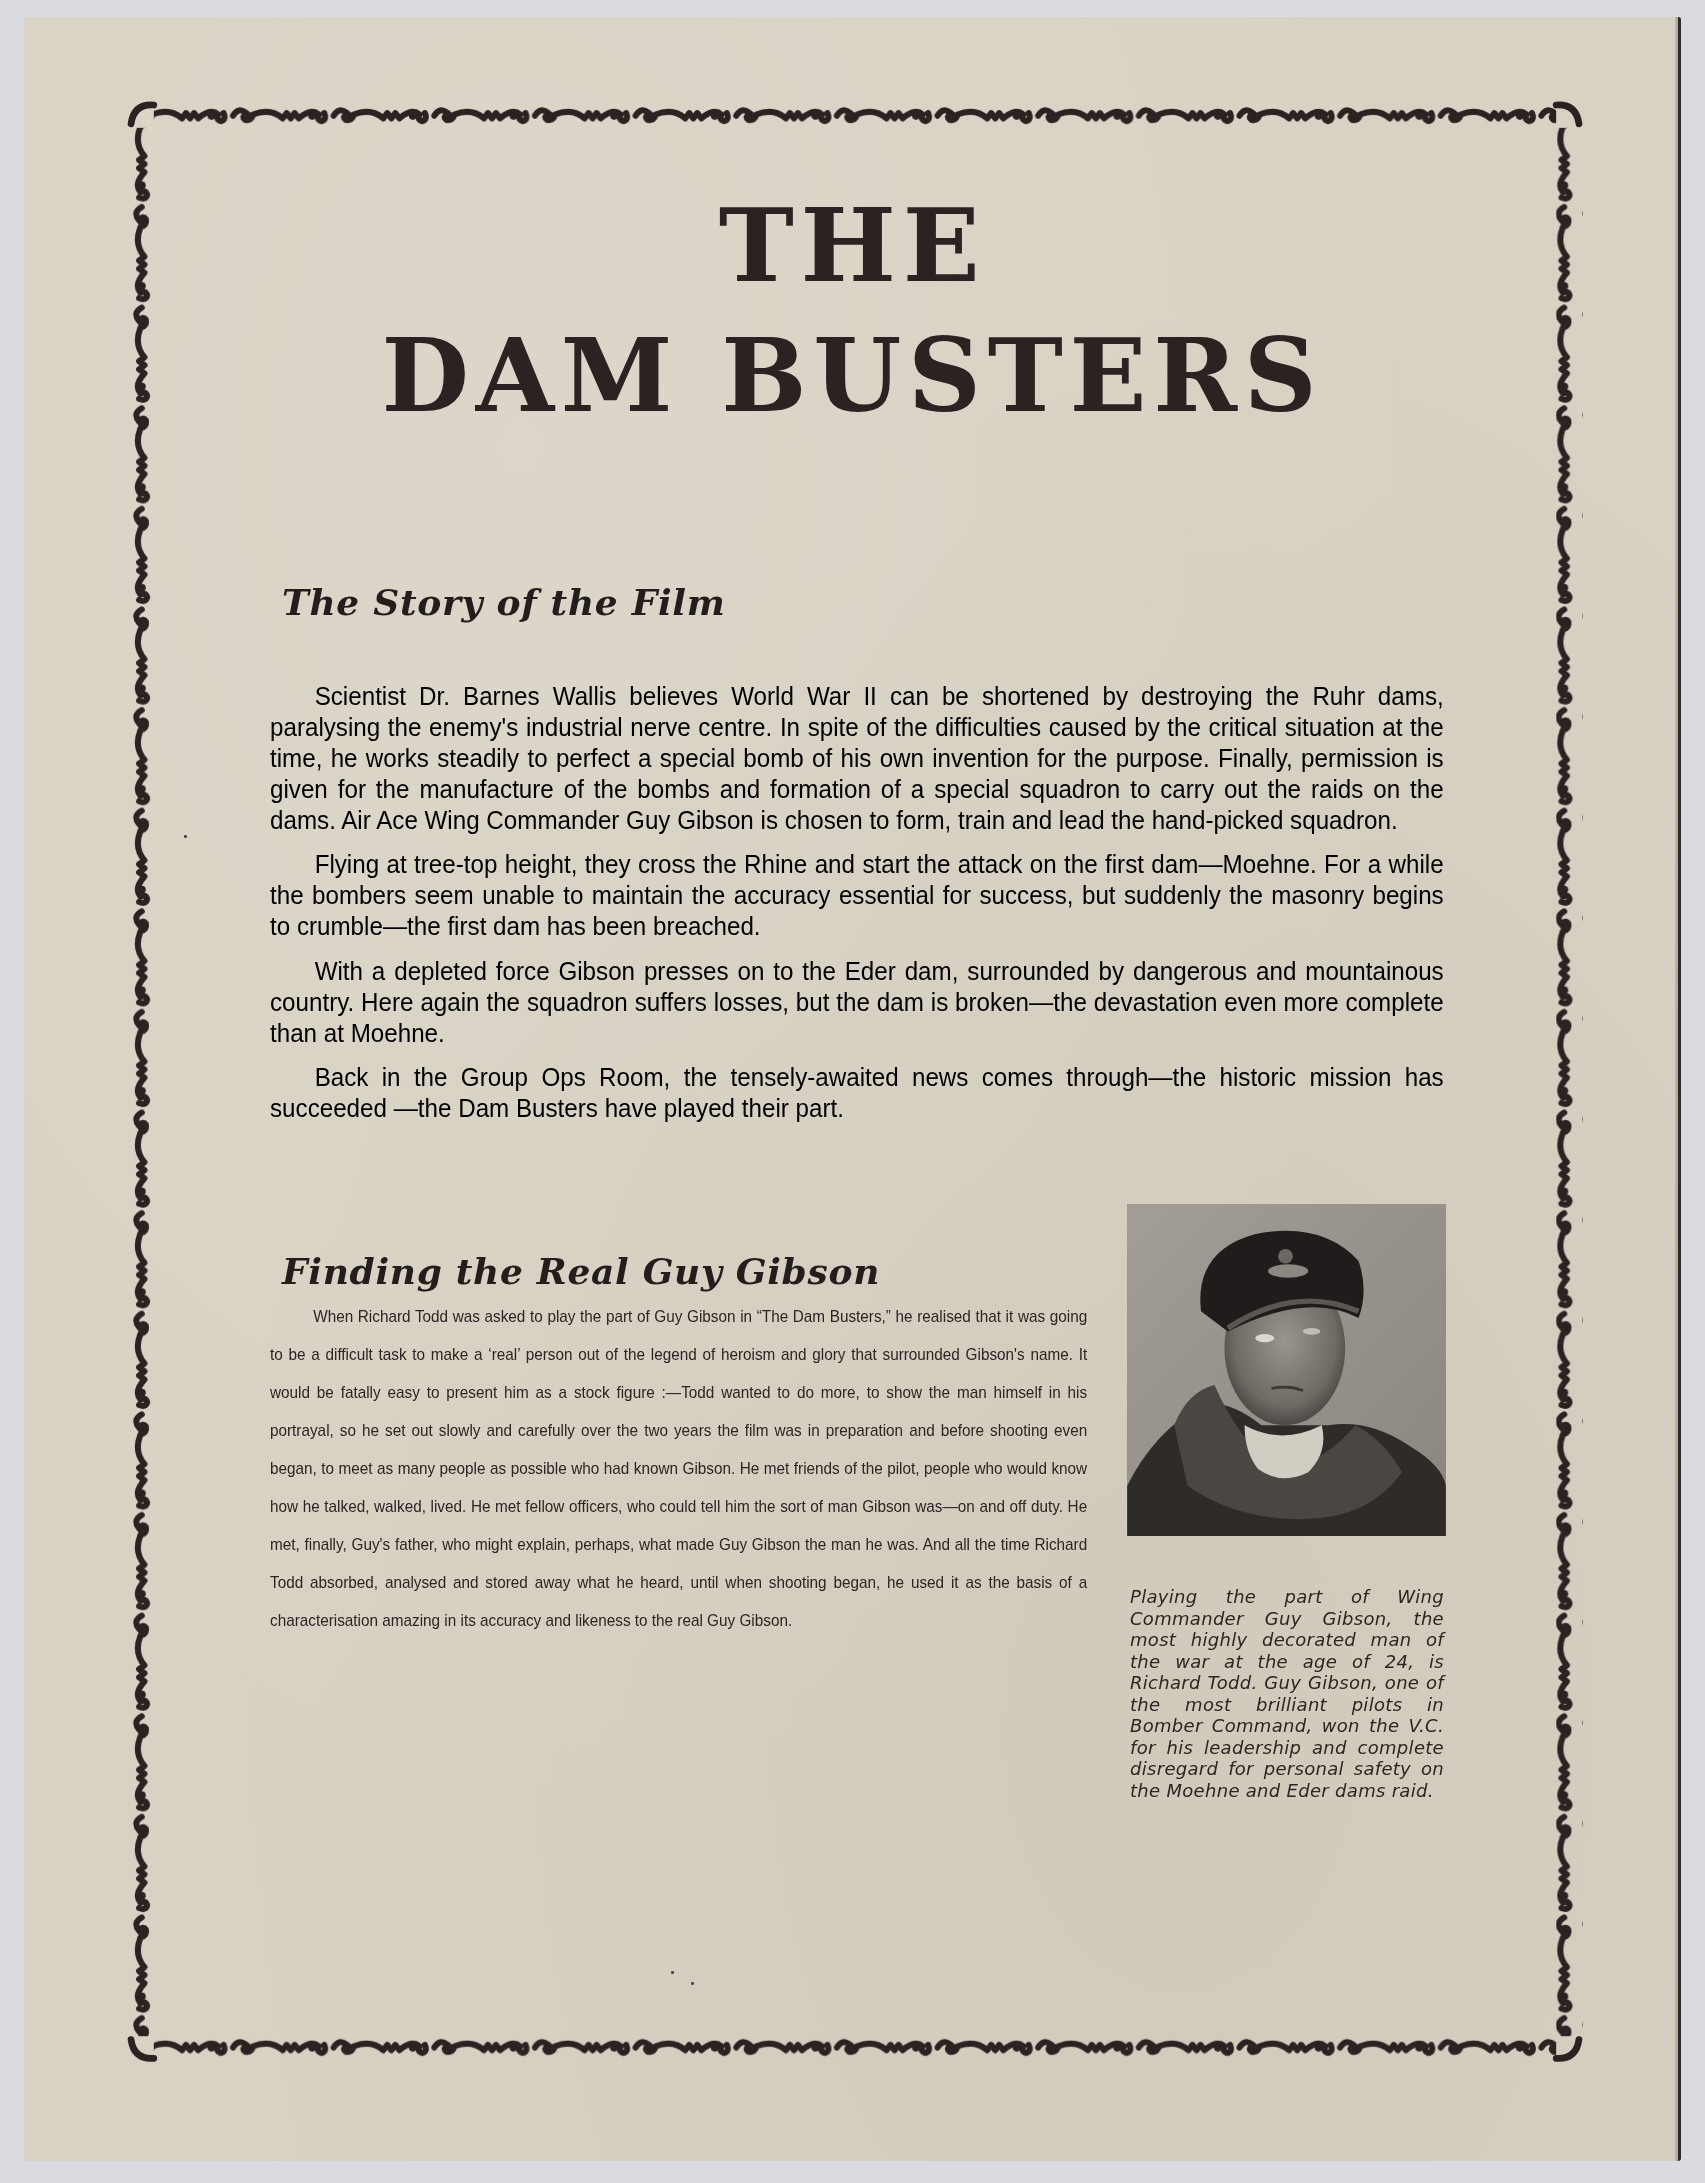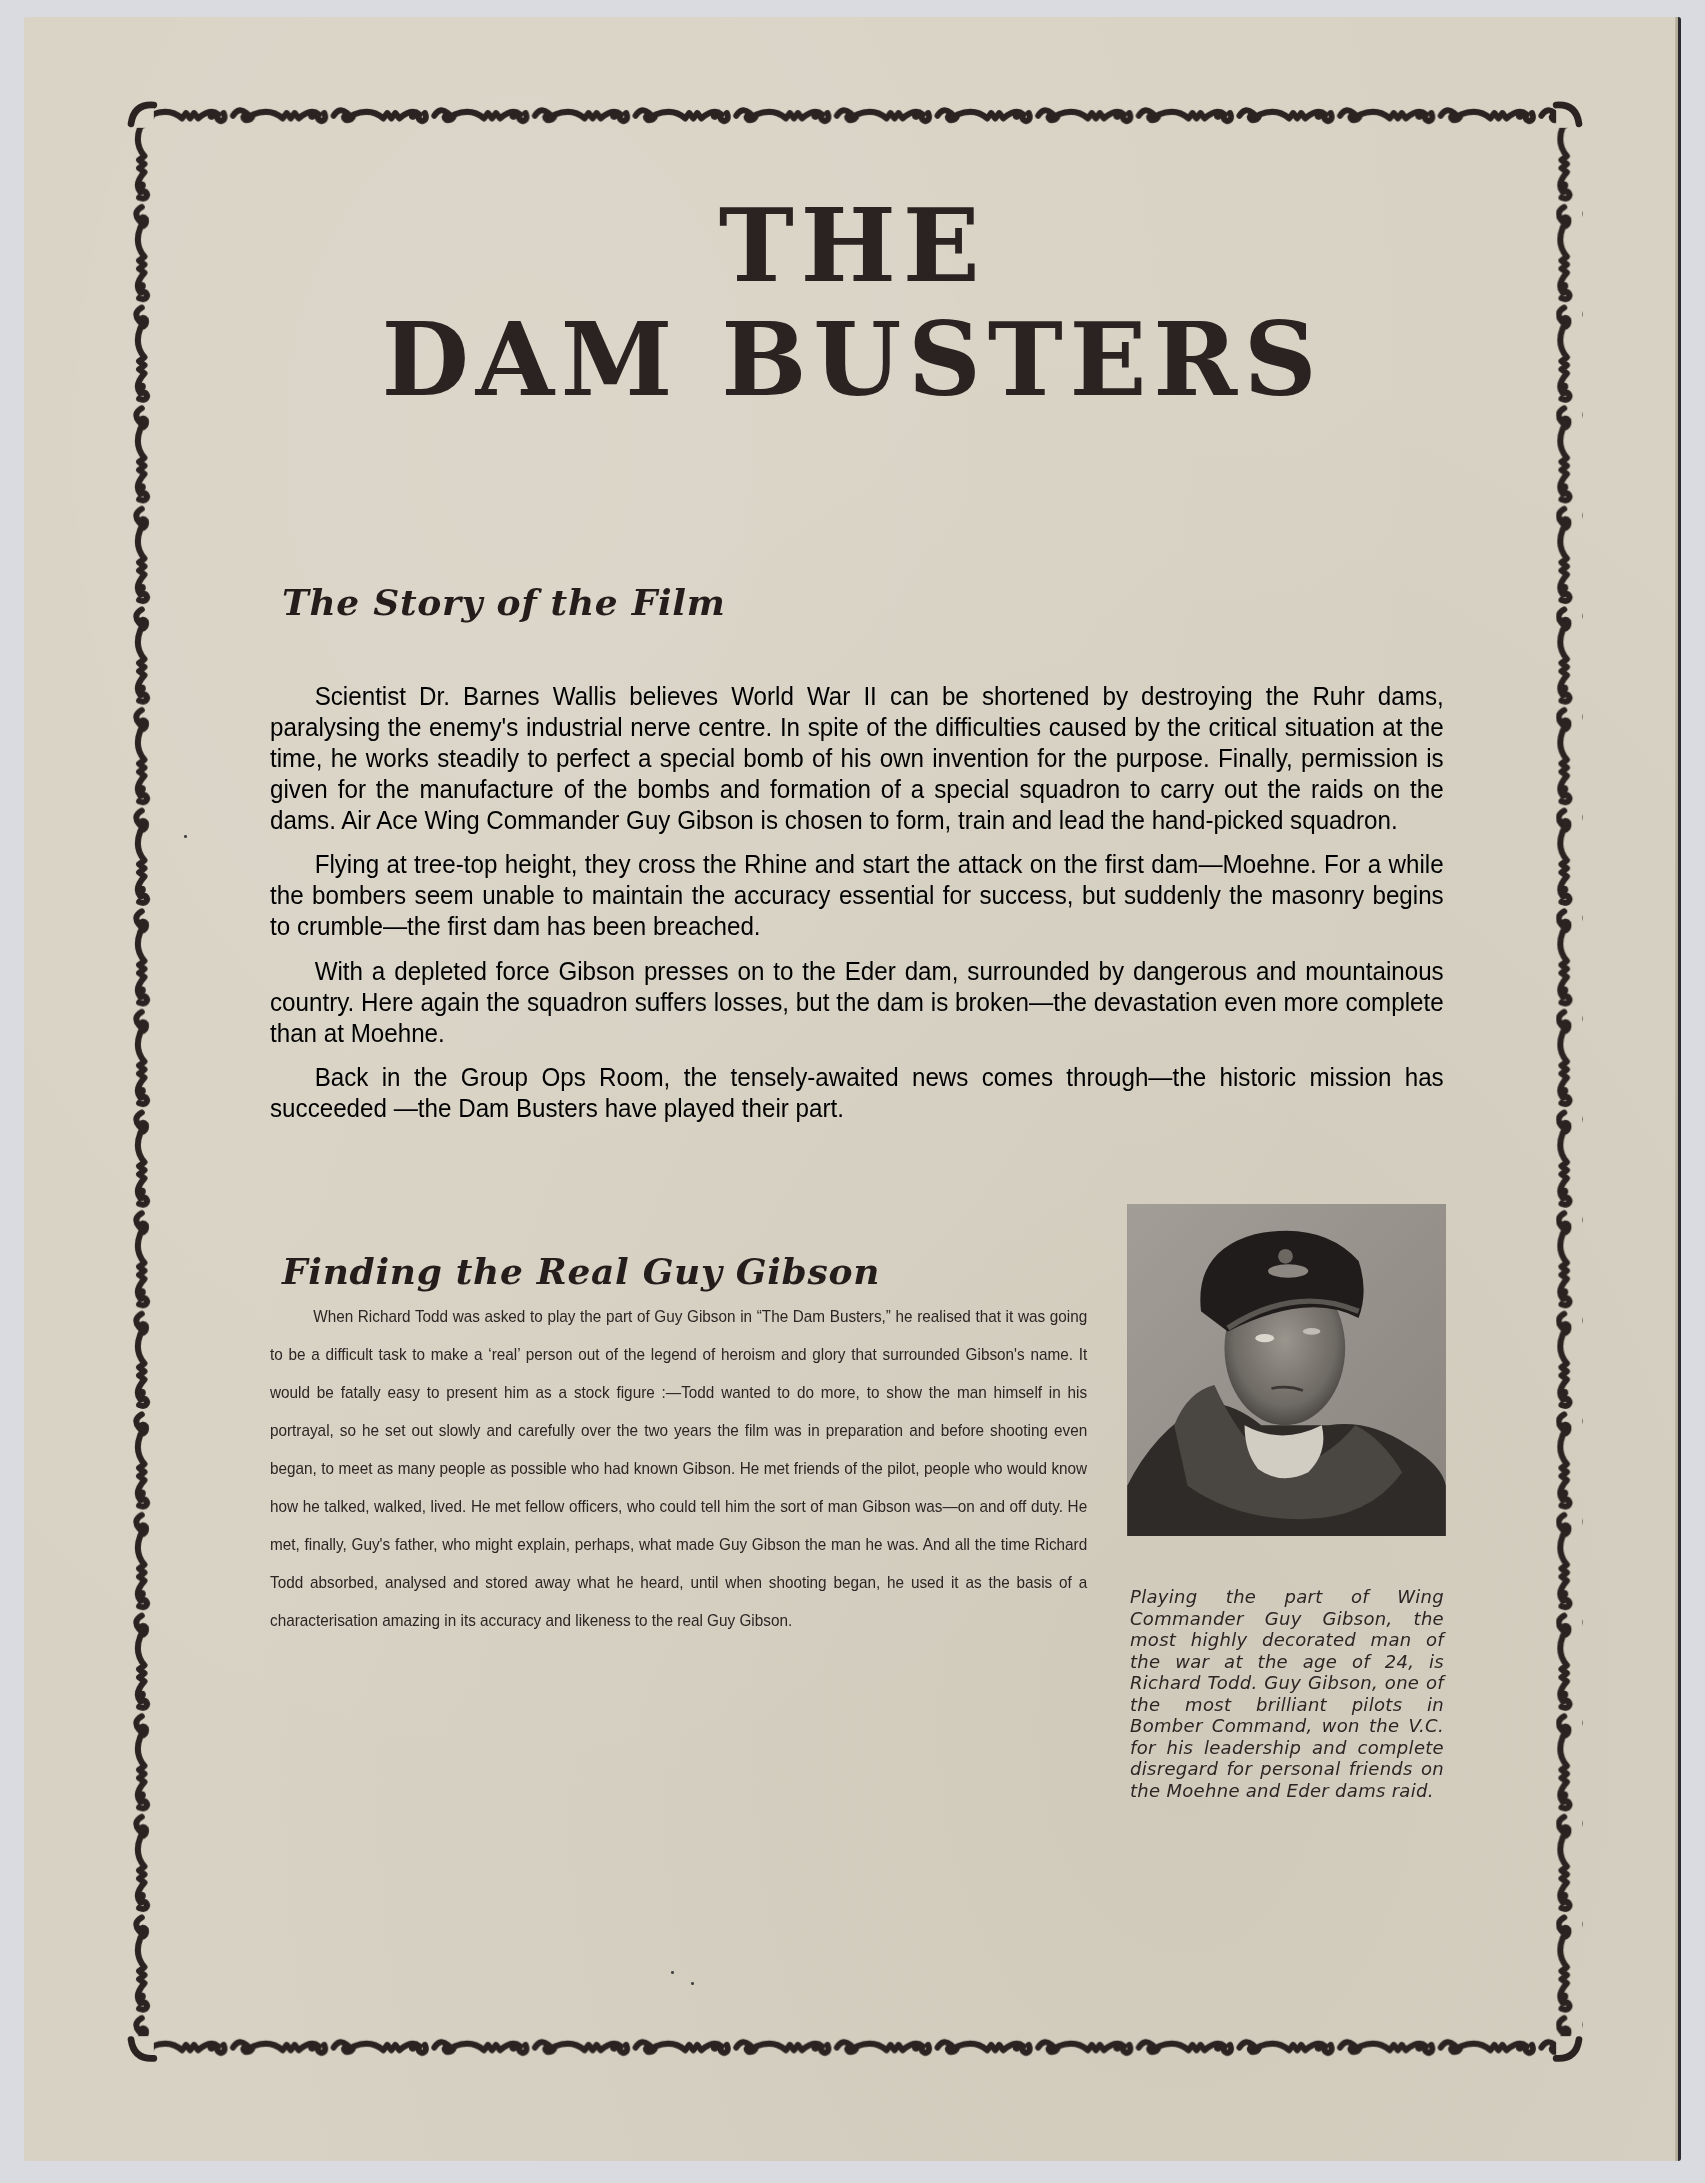--- a/index.html
+++ b/index.html
@@ -31,21 +31,21 @@
   .title {
     position: absolute; left: 0; width: 1705px;
     text-align: center;
     font-family: "DejaVu Serif", serif;
     font-weight: bold;
     color: #2a2322;
     letter-spacing: 6.7px;
     margin: 0;
   }
   .title.l1 { top: 195px; font-size: 101px; line-height: 101px; text-align: center; }
-  .title.l2 { top: 309px; font-size: 101px; line-height: 101px; }
+  .title.l2 { top: 325px; font-size: 101px; line-height: 101px; }
 
   .section-heading {
     position: absolute;
     font-family: "DejaVu Serif", serif;
     font-style: italic; font-weight: bold;
     color: #231d1c;
     font-size: 36px;
     margin: 12px;
     letter-spacing: 0.7px;
   }
@@ -168,18 +168,18 @@
     <path d="M215 275 Q240 270 262 278" stroke="#3a3633" stroke-width="4" fill="none"></path>
 
     <path d="M110 160 Q100 70 190 45 Q290 25 345 85 Q360 130 345 170 Q270 130 150 190 Z" fill="#1f1c1b"></path>
     <path d="M150 185 Q250 120 345 160" stroke="#5a5652" stroke-width="8" fill="none"></path>
 
     <ellipse cx="240" cy="100" rx="30" ry="10" fill="#8c8780"></ellipse>
     <circle cx="236" cy="78" r="11" fill="#6c6761"></circle>
   </svg>
 </div>
 
-<p class="caption">Playing the part of Wing Commander Guy Gibson, the most highly decorated man of the war at the age of 24, is Richard Todd.  Guy Gibson, one of the most brilliant pilots in Bomber Command, won the V.C. for his leadership and complete disregard for personal friends on the Moehne and Eder dams raid.</p>
+<p class="caption">Playing the part of Wing Commander Guy Gibson, the most highly decorated man of the war at the age of 24, is Richard Todd.  Guy Gibson, one of the most brilliant pilots in Bomber Command, won the V.C. for his leadership and complete disregard for personal safety on the Moehne and Eder dams raid.</p>
 
 <div class="speck" style="left:671px; top:1971px;"></div>
 <div class="speck" style="left:691px; top:1982px;"></div>
 <div class="speck" style="left:184px; top:835px;"></div>
 
 
 </body></html>

